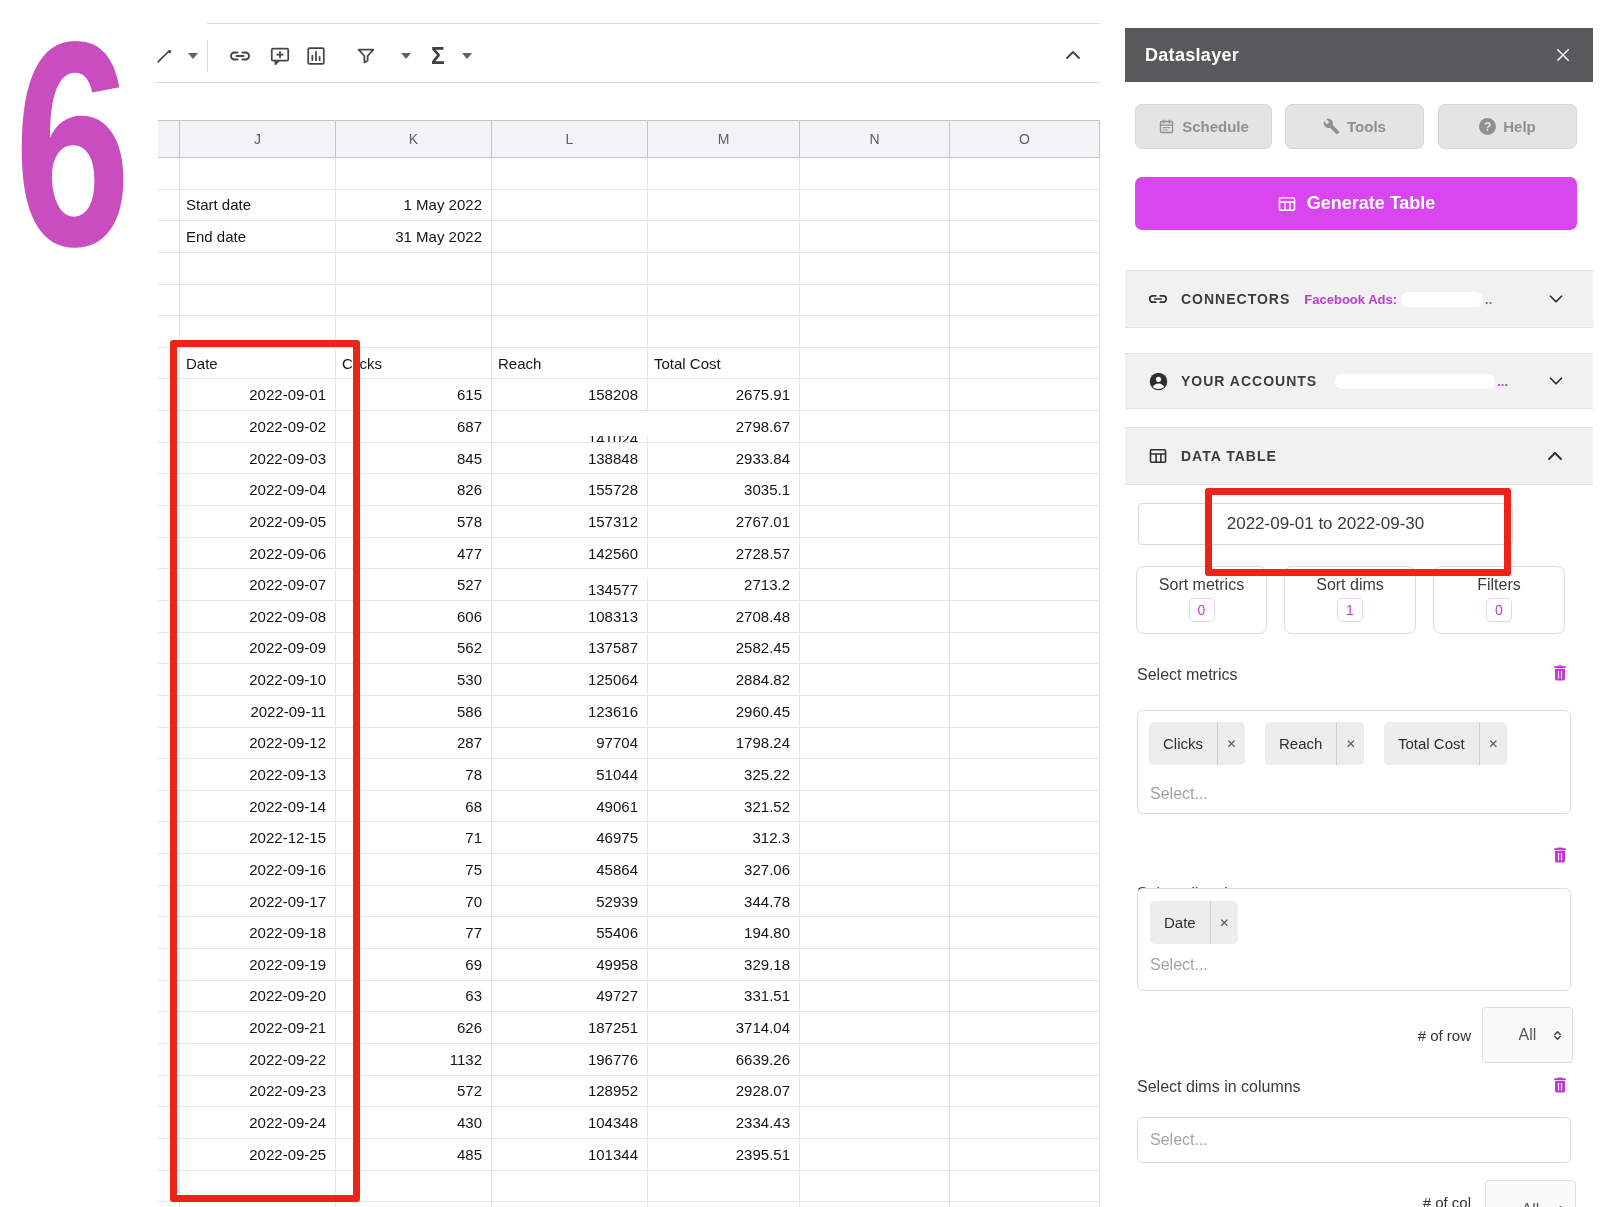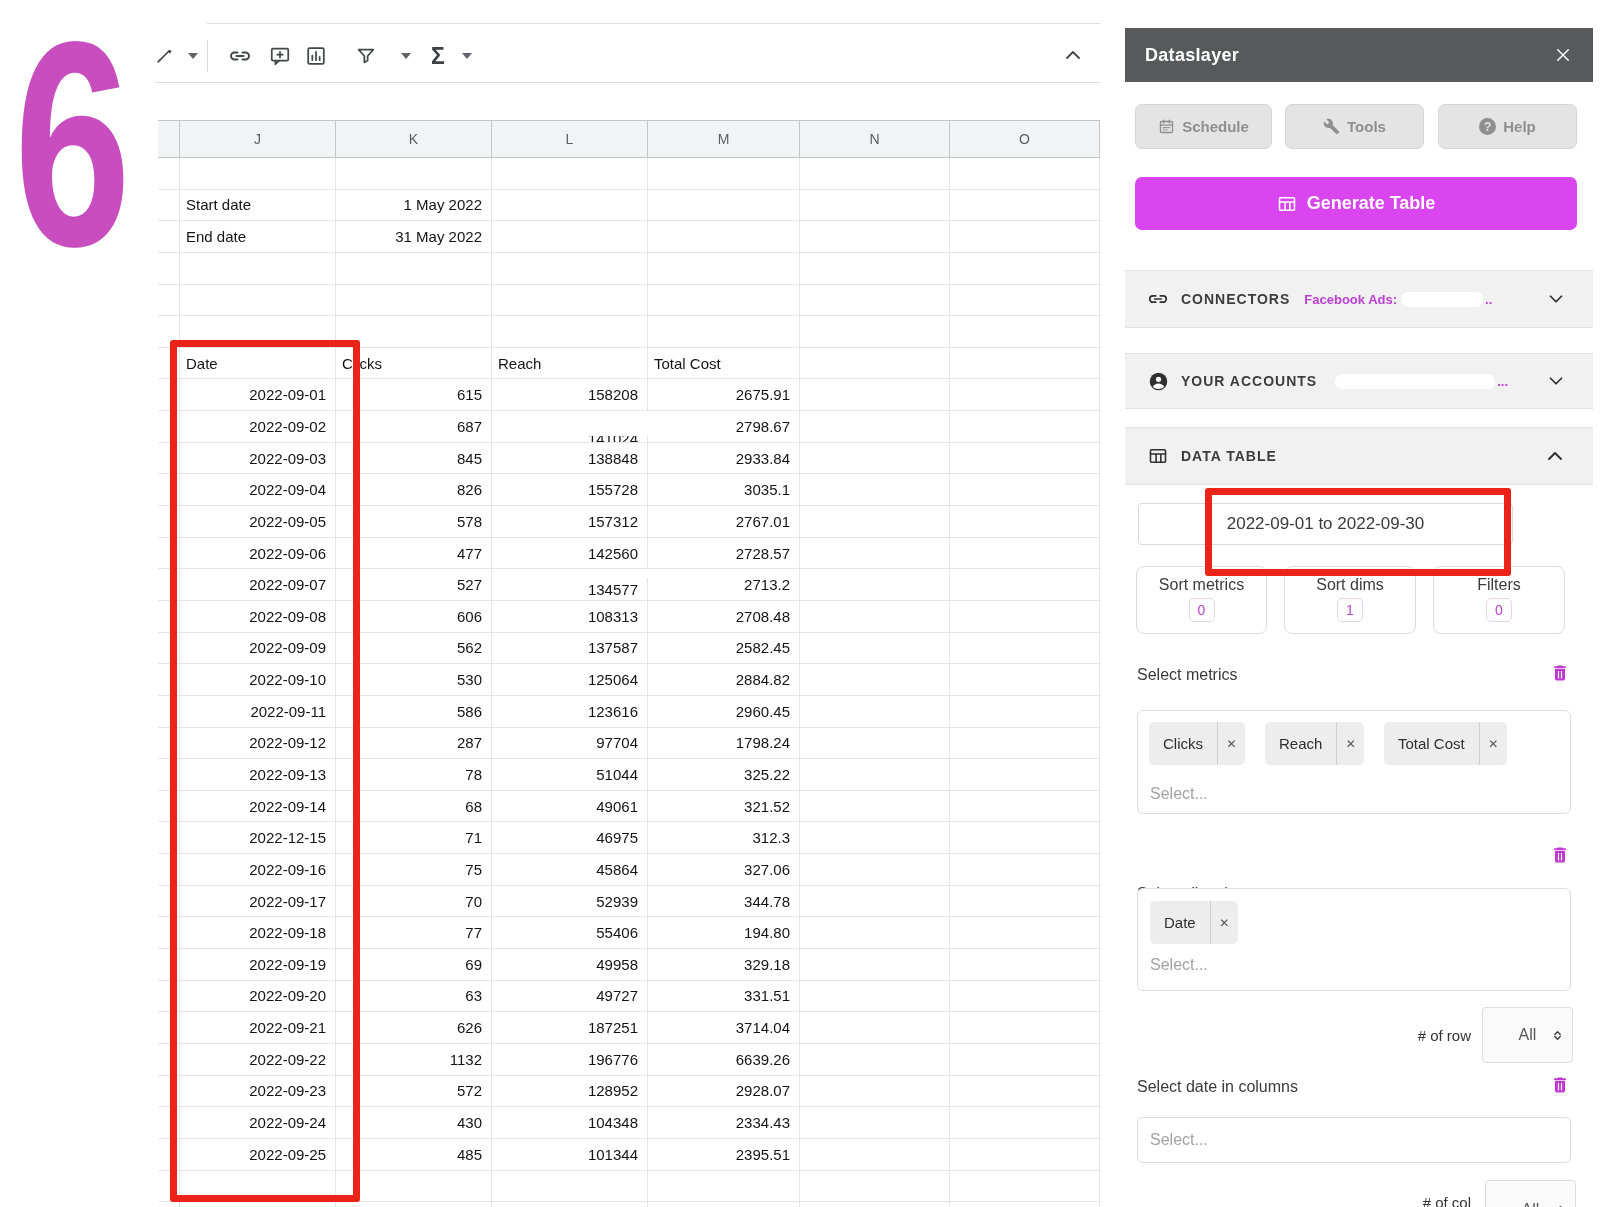--- a/index.html
+++ b/index.html
@@ -624,21 +624,21 @@
   <div class="num-select" style="left:357px;top:979px;width:91px;height:56px;">
     <span class="val">All</span>
     <span class="spin">
         <svg width="13" height="13" viewBox="0 0 24 24" fill="none" stroke="currentColor" stroke-width="1.9" stroke-linecap="round" stroke-linejoin="round">
           <path d="M7 10l5-5 5 5" stroke-width="2.6"></path>
           <path d="M7 14l5 5 5-5" stroke-width="2.6"></path>
         </svg>
       </span>
   </div>
 
-  <div class="sel-label" style="top:1050px;">Select date in columns</div>
+  <div class="sel-label" style="top:1050px;">Select dims in columns</div>
   <span class="trash-btn" style="top:1046px;">
       <svg width="20" height="20" viewBox="0 0 24 24" fill="currentColor">
         <path d="M6 19a2 2 0 0 0 2 2h8a2 2 0 0 0 2-2V7H6v12zM9.5 9.5h1.4v9H9.5zM13.1 9.5h1.4v9h-1.4zM19 4h-3.5l-1-1h-5l-1 1H5v2h14V4z"></path>
       </svg>
     </span>
   <div class="sel-box" style="top:1089px;height:46px;">
     <div class="placeholder" style="top:13px;">Select...</div>
   </div>
 
   <div class="numrow-label" style="left:146px;top:1166px;"># of col</div>

